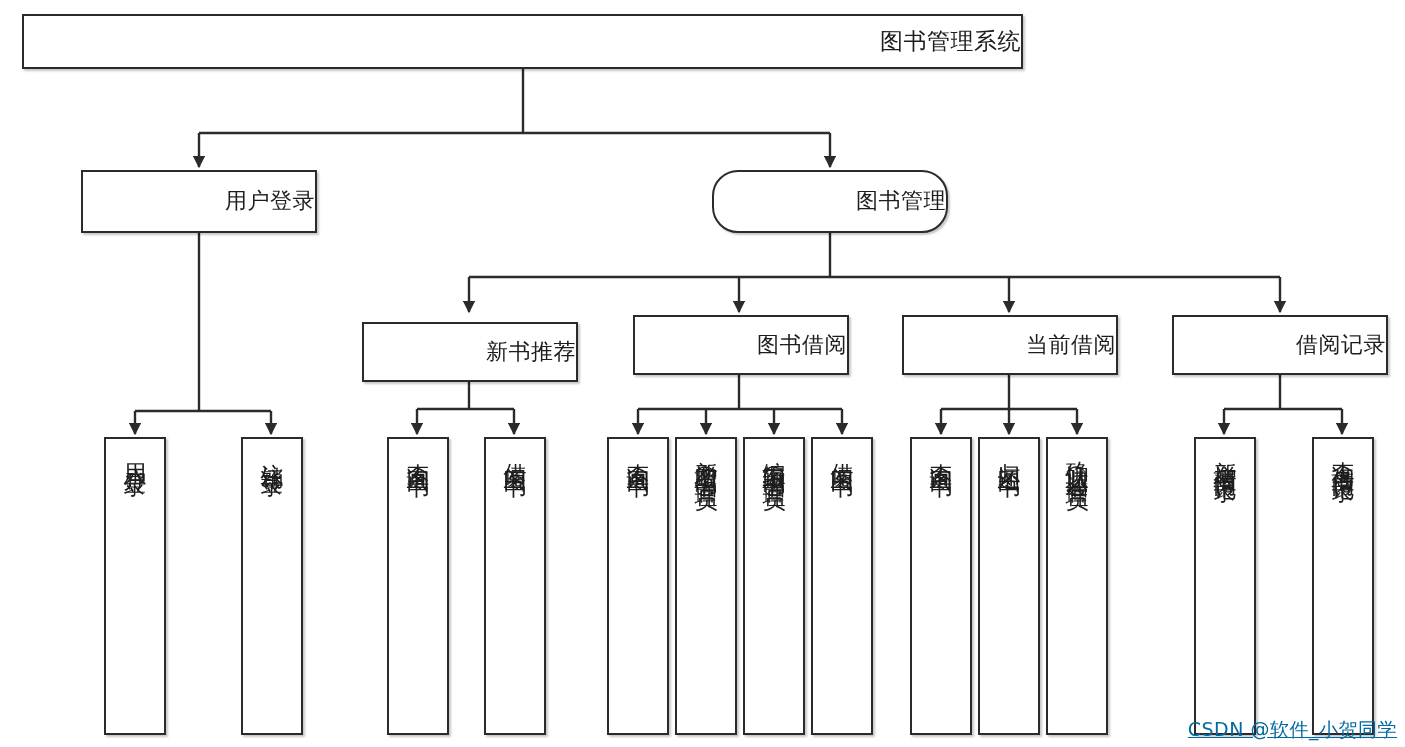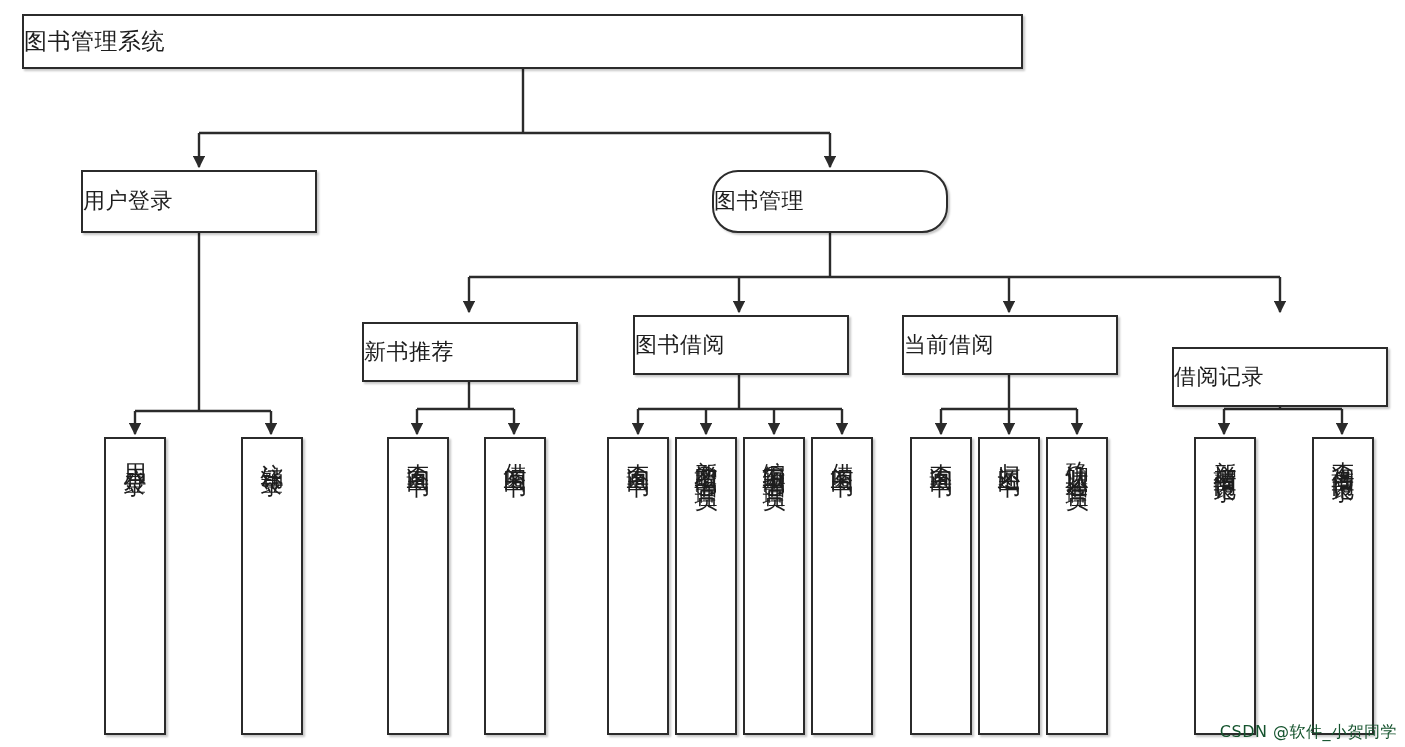--- a/index.html
+++ b/index.html
@@ -29,21 +29,21 @@
     pointer-events: none;
   }
   .node {
     position: absolute;
     box-sizing: border-box;
     background: #ffffff;
     border: 2.5px solid #2b2b2b;
     box-shadow: 2px 2px 2px rgba(0,0,0,0.22);
     display: flex;
     align-items: center;
-    justify-content: flex-start;
+    justify-content: flex-end;
     color: #1d1d1d;
   }
   .node-label {
     display: block;
     text-align: center;
     line-height: 1.12;
     letter-spacing: 0.5px;
     white-space: nowrap;
   }
   .node.horizontal .node-label {
@@ -66,25 +66,26 @@
     white-space: nowrap;
   }
   .node.vertical.tall-text {
     align-items: flex-start;
     padding-top: 4px;
   }
   .watermark {
     position: absolute;
     right: 8px;
     bottom: 4px;
-    font-size: 16px;
-    color: #14532d;
+    font-size: 19px;
+    color: #0369a1;
     letter-spacing: 0.5px;
     white-space: nowrap;
     user-select: none;
+    text-decoration: underline;
   }
 </style>
 </head>
 <body>
 
 <div id="diagram-root">
 
   <svg class="edges" viewBox="0 0 1405 747" xmlns="http://www.w3.org/2000/svg">
     <defs>
       <marker id="arrow" viewBox="0 0 10 10" refX="9" refY="5" markerWidth="5.2" markerHeight="5.2" orient="auto-start-reverse">
@@ -152,21 +153,21 @@
   </div>
 
   <div class="node horizontal" style="left:902px; top:315px; width:216px; height:60px;">
     <span class="node-label">当前借阅</span>
   </div>
 
   <div class="node horizontal" style="left:633px; top:315px; width:216px; height:60px;">
     <span class="node-label">图书借阅</span>
   </div>
 
-  <div class="node horizontal" style="left:1172px; top:315px; width:216px; height:60px;margin-top:32px;">
+  <div class="node horizontal" style="left:1172px; top:315px; width:216px; height:60px;">
     <span class="node-label">借阅记录</span>
   </div>
 
   <div class="node vertical" style="left:104px; top:437px; width:62px; height:298px;">
     <span class="node-label">用户登录</span>
   </div>
 
   <div class="node vertical" style="left:241px; top:437px; width:62px; height:298px;">
     <span class="node-label">注销登录</span>
   </div>

